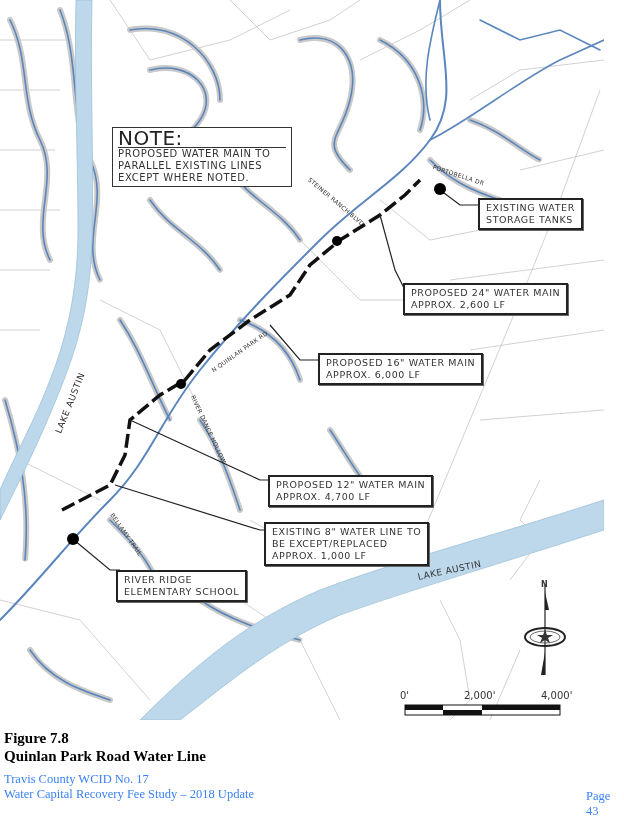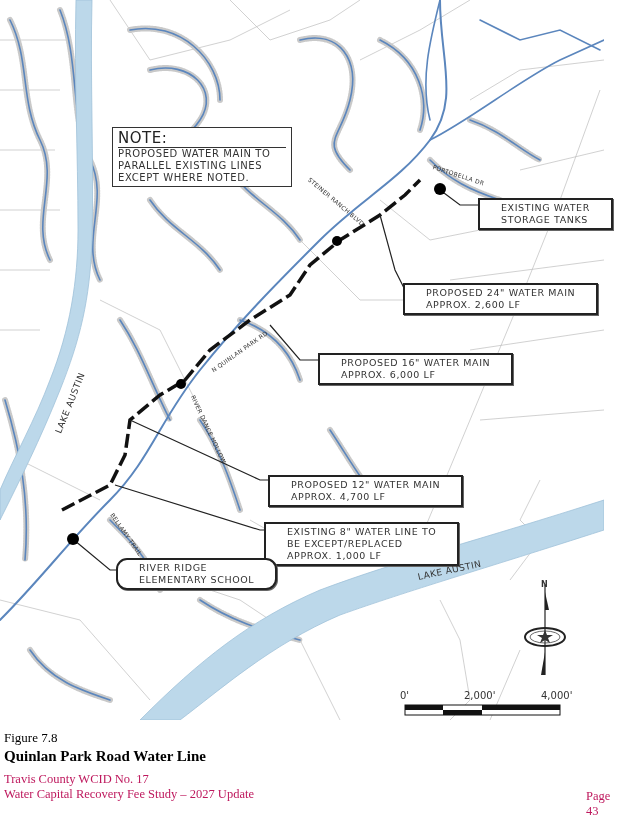--- a/index.html
+++ b/index.html
@@ -1,35 +1,35 @@
 <!DOCTYPE html>
 <html><head>
 <meta charset="utf-8">
 <style>
   html, body { margin:0; padding:0; background:#ffffff; }
   body { width:624px; height:829px; position:relative; overflow:hidden; font-family:"Liberation Sans", sans-serif; }
   #map { position:absolute; left:0; top:0; width:604px; height:720px; }
   .callout {
     position:absolute; background:#fff; border:2px solid #222;
     font-family:"DejaVu Sans", sans-serif; font-size:9.5px; letter-spacing:0.6px;
-    color:#333; line-height:12px; padding:2px 21px; white-space:nowrap;
+    color:#333; line-height:12px; padding:2px 6px; white-space:nowrap;
     box-shadow: 1px 1px 0 #666;
   }
   .callout .line { display:block; }
   .note { position:absolute; left:112px; top:127px; width:168px; background:#fff; border:1.5px solid #333;
           font-family:"DejaVu Sans", sans-serif; color:#222; padding:2px 5px; }
-  .note .hd { font-size:15px; line-height:16px; border-bottom:1px solid #333; padding-bottom:1px; letter-spacing:0.5px; }
+  .note .hd { font-size:20px; line-height:16px; border-bottom:1px solid #333; padding-bottom:1px; letter-spacing:0.5px; }
   .note .ln { font-size:10px; letter-spacing:0.6px; line-height:12px; display:block; color:#333; }
   .street { position:absolute; font-family:"DejaVu Sans", sans-serif; font-size:6px; color:#333; letter-spacing:0.3px; white-space:nowrap; transform-origin:left center; }
   .lake { position:absolute; font-family:"DejaVu Sans", sans-serif; font-size:9px; color:#333; letter-spacing:0.5px; white-space:nowrap; transform-origin:left center; }
   .scale-lbl { position:absolute; font-family:"DejaVu Sans", sans-serif; font-size:10px; color:#333; }
   .caption { position:absolute; left:4px; font-family:"Liberation Serif", serif; color:#000; }
-  .cap1 { top:730px; font-size:13px; font-weight:normal; }
+  .cap1 { top:730px; font-size:15px; font-weight:bold; }
   .cap2 { top:748px; font-size:15px; font-weight:bold; }
-  .foot { position:absolute; font-family:"Liberation Serif", serif; font-size:12.5px; color:#be185d; }
+  .foot { position:absolute; font-family:"Liberation Serif", serif; font-size:12.5px; color:#3b82f6; }
 </style>
 </head>
 <body>
 
 <svg id="map" viewBox="0 0 604 720" xmlns="http://www.w3.org/2000/svg">
 
   <g stroke="#bdbdbd" stroke-width="0.7" fill="none">
     <path d="M0,40 L70,40 M0,90 L60,90 M0,150 L55,150 M0,210 L60,210 M0,270 L50,270 M0,330 L40,330"></path>
     <path d="M110,0 L150,60 L230,40 L290,10 M230,0 L270,40 L330,20 L360,0"></path>
     <path d="M360,60 L420,30 L470,0 M470,100 L520,70 L604,60 M520,170 L604,150"></path>
@@ -148,21 +148,21 @@
 </div>
 <div class="callout" style="left:268px; top:475px;">
   <span class="line">PROPOSED 12" WATER MAIN</span>
   <span class="line">APPROX. 4,700 LF</span>
 </div>
 <div class="callout" style="left:264px; top:522px;">
   <span class="line">EXISTING 8" WATER LINE TO</span>
   <span class="line">BE EXCEPT/REPLACED</span>
   <span class="line">APPROX. 1,000 LF</span>
 </div>
-<div class="callout" style="left:116px; top:558px;border-radius:11px;">
+<div class="callout" style="left:116px; top:570px;">
   <span class="line">RIVER RIDGE</span>
   <span class="line">ELEMENTARY SCHOOL</span>
 </div>
 
 <span class="street" style="left:433px; top:163px; transform:rotate(18deg);">PORTOBELLA DR</span>
 <span class="street" style="left:309px; top:175px; transform:rotate(40deg);">STEINER RANCH BLVD</span>
 <span class="street" style="left:212px; top:367px; transform:rotate(-35deg);">N QUINLAN PARK RD</span>
 <span class="street" style="left:193px; top:392px; transform:rotate(65deg);">RIVER DANCE HOLLOW</span>
 <span class="street" style="left:112px; top:510px; transform:rotate(55deg);">BELLAMY TRAIL</span>
 
@@ -172,14 +172,14 @@
 <span class="scale-lbl" style="left:541px; top:580px; font-size:8px; font-weight:bold;">N</span>
 
 <span class="scale-lbl" style="left:400px; top:690px;">0'</span>
 <span class="scale-lbl" style="left:464px; top:690px;">2,000'</span>
 <span class="scale-lbl" style="left:541px; top:690px;">4,000'</span>
 
 <div class="caption cap1">Figure 7.8</div>
 <div class="caption cap2">Quinlan Park Road Water Line</div>
 
 <div class="foot" style="left:4px; top:772px;">Travis County WCID No. 17</div>
-<div class="foot" style="left:4px; top:787px;">Water Capital Recovery Fee Study – 2027 Update</div>
+<div class="foot" style="left:4px; top:787px;">Water Capital Recovery Fee Study – 2018 Update</div>
 <div class="foot" style="left:566px; top:789px;margin-left:20px;">Page 43</div>
 
 </body></html>

